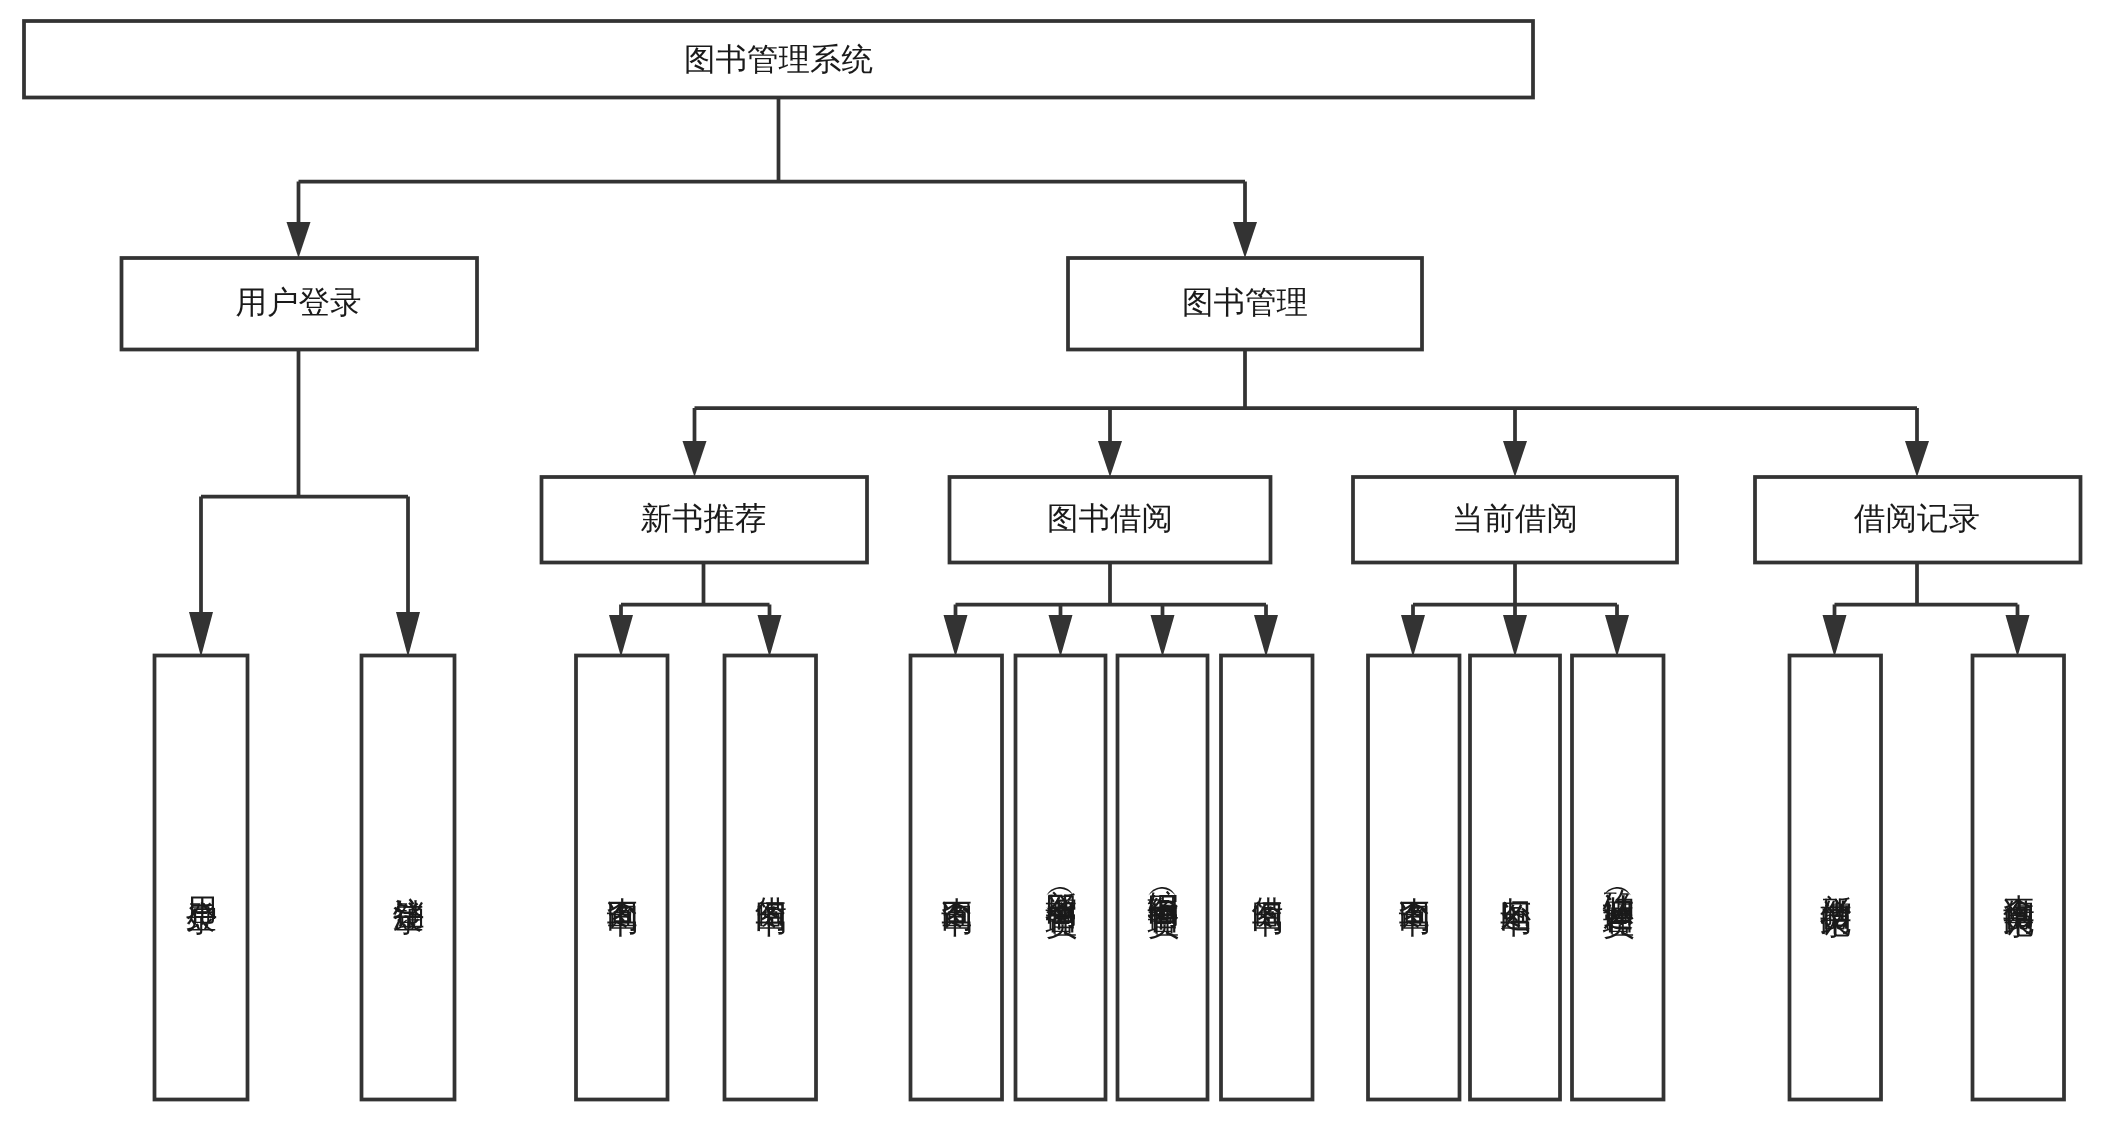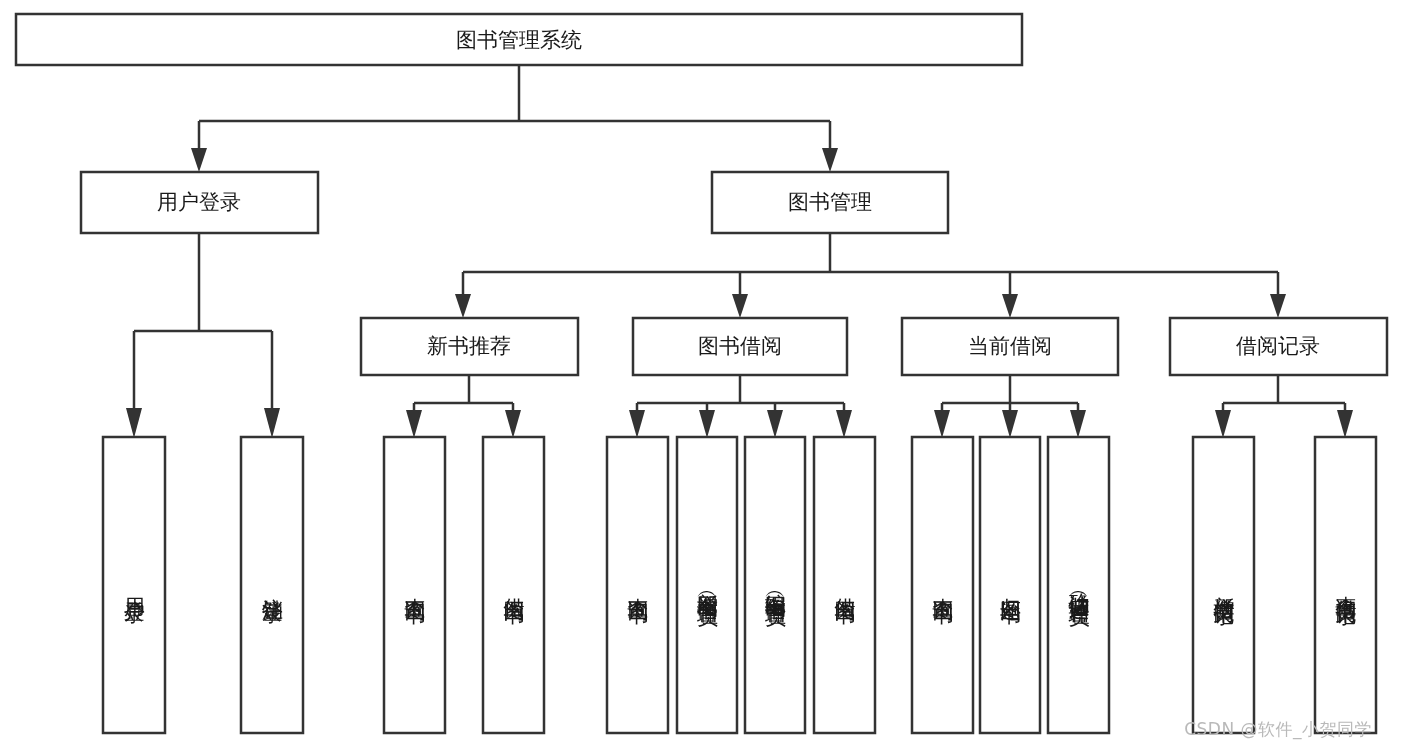--- a/index.html
+++ b/index.html
@@ -199,14 +199,13 @@
   <div class="node-label-v" style="left:745px; top:437px; width:60px; height:296px;">编辑图书（管理员）</div>
   <div class="node-label-v" style="left:814px; top:437px; width:61px; height:296px;">借阅图书</div>
 
   <div class="node-label-v" style="left:912px; top:437px; width:61px; height:296px;">查询图书</div>
   <div class="node-label-v" style="left:980px; top:437px; width:60px; height:296px;">归还图书</div>
   <div class="node-label-v" style="left:1048px; top:437px; width:61px; height:296px;">确认归还（管理员）</div>
 
   <div class="node-label-v" style="left:1193px; top:437px; width:61px; height:296px;">新增借阅记录</div>
   <div class="node-label-v" style="left:1315px; top:437px; width:61px; height:296px;">查询借阅记录</div>
 
-  <div class="watermark">CSDN @软件_小贺同学</div>
 </div>
 
 </body></html>

